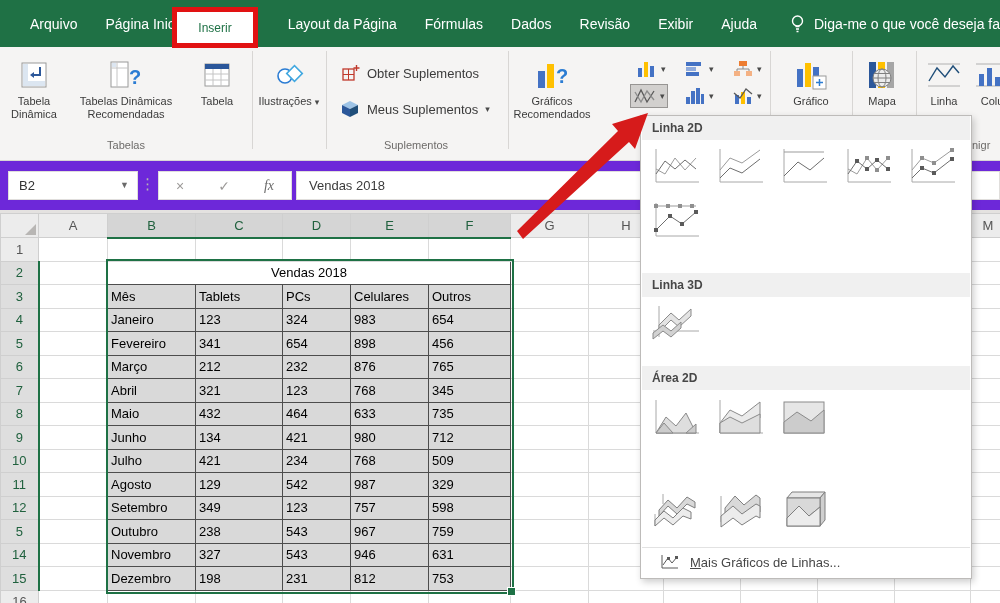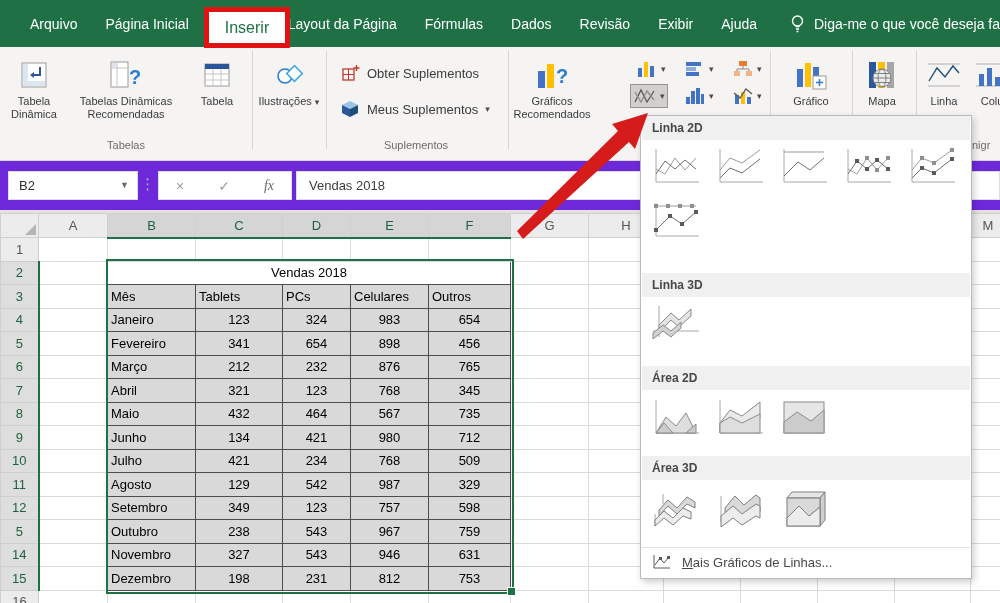--- a/index.html
+++ b/index.html
@@ -6,21 +6,21 @@
   #app{position:relative;width:1000px;height:603px;overflow:hidden;
        font-family:"Liberation Sans",sans-serif;background:#fff;}
 
   
   .tabbar{position:absolute;top:0;left:0;right:0;height:47px;background:#1f7145;
           display:flex;align-items:center;padding-left:16px;color:#fff;font-size:14px;z-index:4;}
   .tab{padding:0 14px;white-space:nowrap;cursor:default;}
   .tab-spacer{width:92px;}
   .inserir-tab{position:absolute;left:172px;top:7px;width:76px;height:31px;background:#fff;
           border:5px solid #e11212;color:#1e7145;display:flex;align-items:center;justify-content:center;
-          font-size:16px;z-index:6;margin-left:32px;}
+          font-size:12px;z-index:6;}
   .tellme{display:flex;align-items:center;gap:8px;margin-left:18px;white-space:nowrap;}
 
   
   .ribbon{position:absolute;top:47px;left:0;right:0;height:113px;background:#f5f4f3;
           border-bottom:1px solid #d8d6d4;z-index:4;}
   .bigbtn{position:absolute;top:8px;text-align:center;font-size:11px;color:#3b3b3b;cursor:default;}
   .bigbtn .icw{display:flex;height:40px;align-items:center;justify-content:center;}
   .bigbtn .lbl{white-space:pre-line;line-height:13px;}
   .caret{font-size:9px;color:#4a4a4a;line-height:10px;}
   .grouplbl{position:absolute;top:92px;font-size:11px;color:#6e6c6a;text-align:center;}
@@ -53,35 +53,35 @@
   .ch{background:#ececec;border:1px solid #cfcfcf !important;font-size:12px;color:#555;text-align:center;}
   .ch.selh{background:#d5d5d5;border-bottom:2px solid #1e7145 !important;color:#20613e;}
   .corner{background:#ececec;border:1px solid #cfcfcf !important;position:relative;}
   .tri{position:absolute;right:2px;bottom:2px;width:0;height:0;border-style:solid;
        border-width:0 0 11px 11px;border-color:transparent transparent #b8b6b4 transparent;}
   .rh{background:#ececec;border:1px solid #cfcfcf !important;font-size:12px;color:#555;text-align:center;}
   .rh.selh2{background:#dedede;border-right:2px solid #1e7145 !important;color:#20613e;}
   .cell{background:#fff;}
   .tcell{border:1px solid #4d4d4d !important;background:#d9d9d9;}
   .tcell.title{background:#fff;text-align:center;}
-  .tcell.num{text-align:center;}
+  .tcell.num{text-align:left;}
   .sel-outline{position:absolute;left:106px;top:259px;width:404px;height:331px;
        border:2px solid #1e7145;pointer-events:none;z-index:2;}
   .fill-handle{position:absolute;left:507px;top:587px;width:7px;height:7px;background:#1e7145;
        border:1px solid #fff;z-index:2;}
 
   
   .menu{position:absolute;left:640px;top:115px;width:330px;height:462px;background:#fff;
         border:1px solid #bdbbb9;box-shadow:2px 3px 7px rgba(0,0,0,.2);z-index:50;}
   .menu-h{position:absolute;left:1px;right:1px;height:24px;background:#f0f0f0;font-size:12px;
         font-weight:bold;color:#474747;line-height:24px;padding-left:10px;}
   .trow{position:absolute;display:flex;gap:10px;left:8px;}
   .thumb{width:54px;height:46px;display:flex;align-items:center;justify-content:center;cursor:default;}
   .menu-footer{position:absolute;left:1px;right:1px;top:431px;height:28px;display:flex;
-        align-items:center;gap:10px;padding-left:10px;border-top:1px solid #e2e2e2;
+        align-items:center;gap:10px;padding-left:18px;border-top:1px solid #e2e2e2;
         font-size:13px;color:#474747;}
   .menu-footer .flbl::first-letter{text-decoration:underline;}
   .ax{stroke:#a8a8a8;fill:none;}
   .l1{stroke:#6e6e6e;fill:none;}
   .l2{stroke:#9b9b9b;fill:none;}
   .m1{fill:#5a5a5a;}
   .m2{fill:#8f8f8f;}
   .af{fill:#dedede;stroke:#8a8a8a;}
   .af2{fill:#cccccc;stroke:#8a8a8a;}
   .af3{fill:#eaeaea;stroke:#8a8a8a;}
@@ -468,21 +468,21 @@
             <td class="cell"></td>
             <td class="cell"></td>
             <td class="cell"></td>
           </tr>
           <tr>
             <th class="rh selh2">8</th>
             <td class="cell"></td>
             <td class="tcell">Maio</td>
             <td class="tcell num">432</td>
             <td class="tcell num">464</td>
-            <td class="tcell num">567</td>
+            <td class="tcell num">633</td>
             <td class="tcell num">735</td>
             <td class="cell"></td>
             <td class="cell"></td>
             <td class="cell"></td>
             <td class="cell"></td>
             <td class="cell"></td>
             <td class="cell"></td>
             <td class="cell"></td>
           </tr>
           <tr>
@@ -718,21 +718,20 @@
           </svg>
       </span>
       <span class="thumb">
         <svg width="54" height="44" viewBox="0 0 54 44">
           <rect x="7" y="6" width="40" height="31" fill="#e6e6e6" stroke="#8a8a8a"></rect>
           <path class="af2" d="M7 37V26l13-10 14 9 13-11v23z"></path>
           </svg>
       </span>
     </div>
 
-    <div class="menu-h" style="top:340px;">Área 3D</div>
     <div class="trow" style="top:369px;">
       <span class="thumb">
         <svg width="54" height="44" viewBox="0 0 54 44">
           <path d="M14 8v10M6 28V40" class="ax"></path>
           <path d="M10 24l9-10 9 8 10-11 8 5v6l-8-4-10 10-9-8-9 10z" fill="#d9d9d9" stroke="#7f7f7f"></path>
           <path d="M6 34l9-9 9 7 10-10 8 4v7l-8-3-10 9-9-7-9 8z" fill="#ececec" stroke="#7f7f7f"></path>
           </svg>
       </span>
       <span class="thumb">
         <svg width="54" height="44" viewBox="0 0 54 44">

